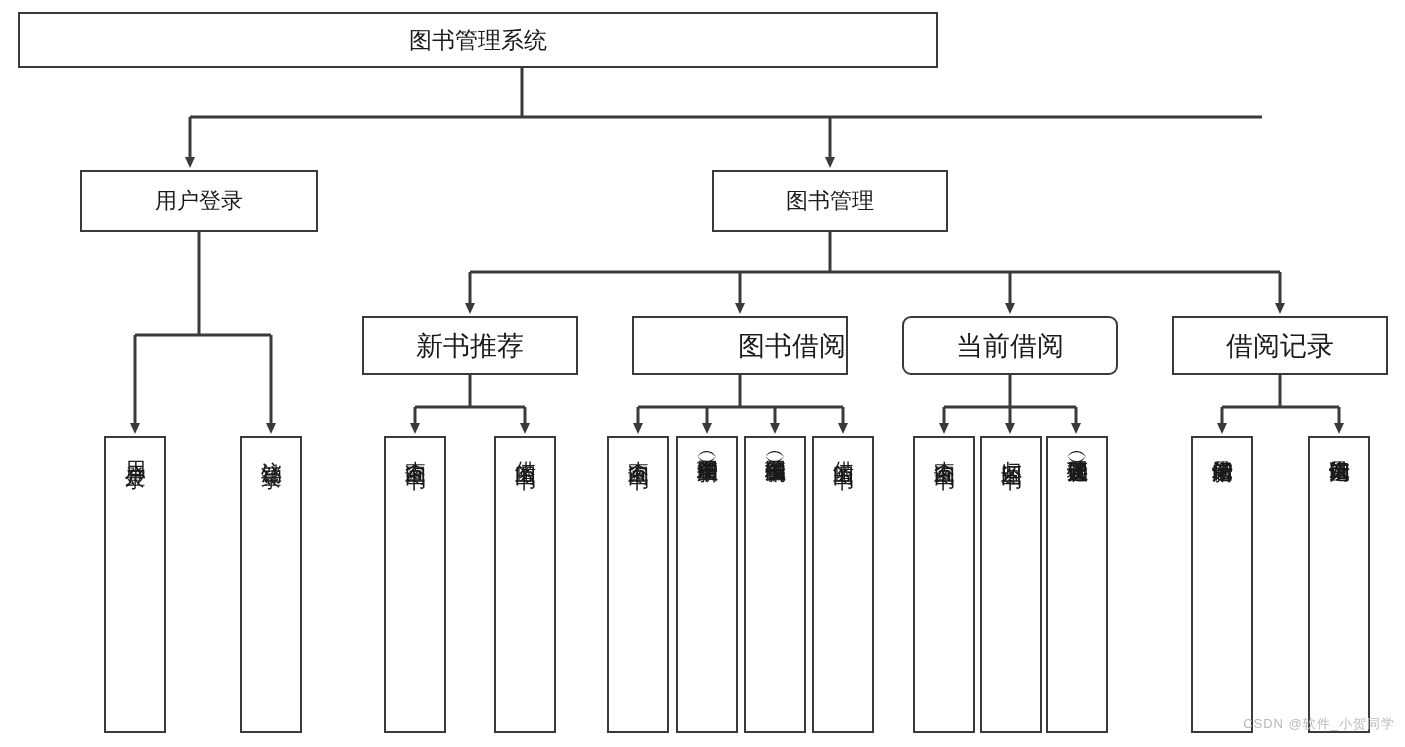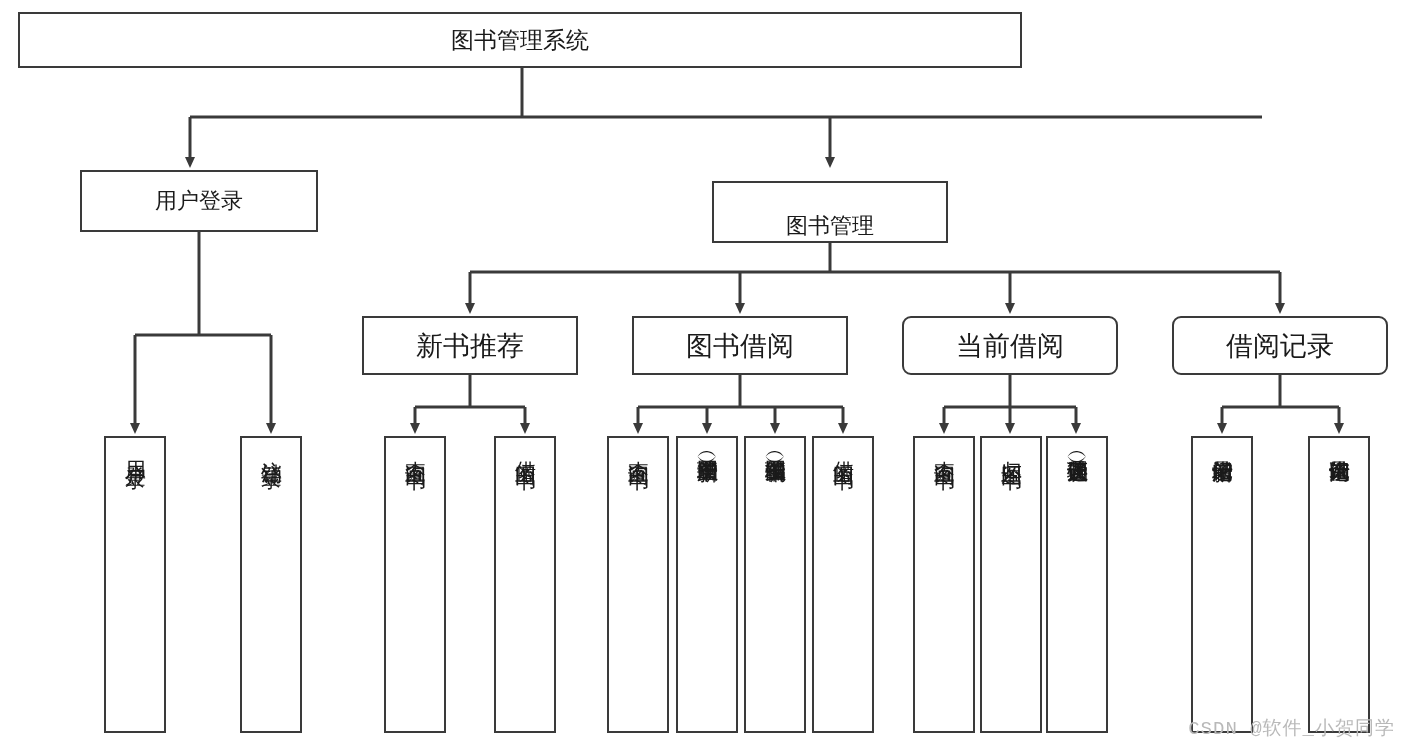--- a/index.html
+++ b/index.html
@@ -54,26 +54,26 @@
     letter-spacing: 3px;
     line-height: 1;
     white-space: nowrap;
   }
   .vtext.tall {
     letter-spacing: 0px;
   }
   .watermark {
     position: absolute;
     right: 10px;
-    bottom: 6px;
-    font-size: 19px;
+    bottom: 14px;
+    font-size: 13px;
     color: #b9b9b9;
     letter-spacing: 1px;
     white-space: nowrap;
-    font-family: Liberation Mono, monospace;
+    font-family: Liberation Sans, sans-serif;
   }
 </style>
 </head>
 <body>
 
 <div id="canvas">
 
   <svg id="wires" viewBox="0 0 1405 747">
     <defs>
       <marker id="arrow" markerWidth="12" markerHeight="12" refX="1" refY="5" orient="auto" markerUnits="userSpaceOnUse">
@@ -117,41 +117,41 @@
       <path d="M1010,407 L1010,424" marker-end="url(#arrow)"></path>
       <path d="M1076,407 L1076,424" marker-end="url(#arrow)"></path>
 
       <path d="M1280,375 L1280,407"></path>
       <path d="M1222,407 L1339,407"></path>
       <path d="M1222,407 L1222,424" marker-end="url(#arrow)"></path>
       <path d="M1339,407 L1339,424" marker-end="url(#arrow)"></path>
     </g>
   </svg>
 
-  <div class="node root" style="left:18px; top:12px; width:1004px; height:56px;">
+  <div class="node root" style="left:18px; top:12px; width:920px; height:56px;">
     <span>图书管理系统</span>
   </div>
 
   <div class="node l2" style="left:80px; top:170px; width:238px; height:62px;">
     <span>用户登录</span>
   </div>
-  <div class="node l2" style="left:712px; top:181px; width:236px; height:62px;align-items:flex-end;">
+  <div class="node l2" style="left:712px; top:170px; width:236px; height:62px;">
     <span>图书管理</span>
   </div>
 
   <div class="node l3" style="left:362px; top:316px; width:216px; height:59px;">
     <span>新书推荐</span>
   </div>
-  <div class="node l3" style="left:632px; top:316px; width:216px; height:59px;">
+  <div class="node l3" style="left:632px; top:316px; width:216px; height:59px;justify-content:flex-end;">
     <span>图书借阅</span>
   </div>
   <div class="node l3" style="left:902px; top:316px; width:216px; height:59px;border-radius:9px;">
     <span>当前借阅</span>
   </div>
-  <div class="node l3" style="left:1172px; top:316px; width:216px; height:59px;border-radius:9px;">
+  <div class="node l3" style="left:1172px; top:316px; width:216px; height:59px;">
     <span>借阅记录</span>
   </div>
 
   <div class="node leaf" style="left:104px; top:436px; width:62px; height:297px;">
     <span class="vtext">用户登录</span>
   </div>
   <div class="node leaf" style="left:240px; top:436px; width:62px; height:297px;">
     <span class="vtext">注销登录</span>
   </div>
 

